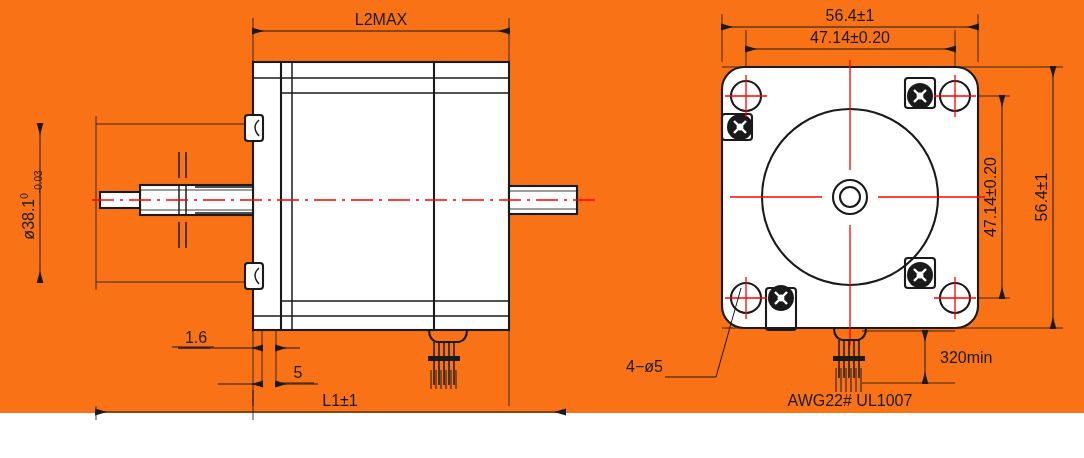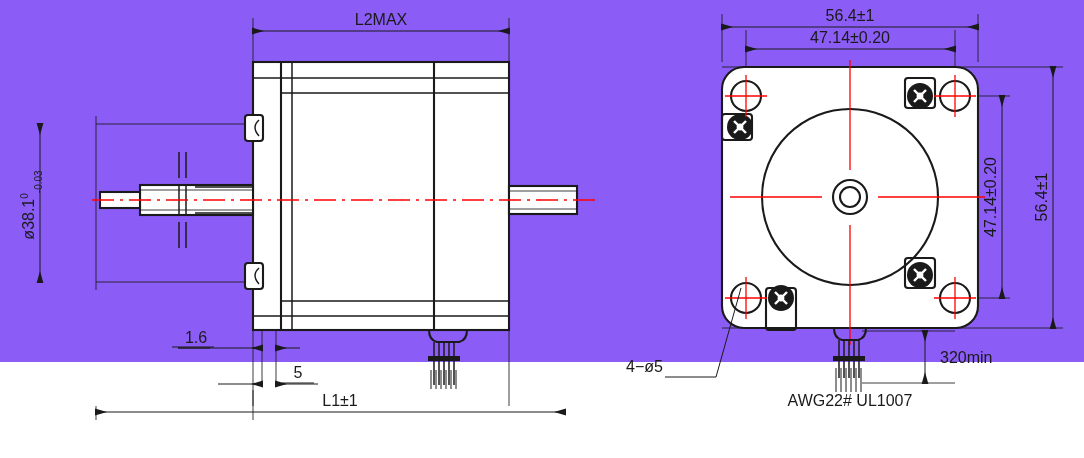--- a/index.html
+++ b/index.html
@@ -1,17 +1,17 @@
 <!DOCTYPE html>
 <html><head>
 <meta charset="utf-8">
 <style>
   html,body{margin:0;padding:0;background:#ffffff;}
   body{width:1084px;height:458px;overflow:hidden;font-family:"Liberation Sans",sans-serif;}
-  #sheet{position:relative;width:1084px;height:362px;background:#8b5cf6;}
+  #sheet{position:relative;width:1084px;height:413px;background:#f97316;}
   svg{display:block;}
   .dimtxt{font-family:"Liberation Sans",sans-serif;font-size:16px;fill:#1a1a1a;}
   .ln{stroke:#1a1a1a;fill:none;}
   .thick{stroke-width:2.1;}
   .med{stroke-width:1.5;}
   .thin{stroke-width:1.0;}
   .xthin{stroke-width:0.85;}
   .ctr{stroke:#ff0000;fill:none;stroke-width:1.3;stroke-dasharray:22 6 3 6;}
   .ctr-s{stroke:#ff0000;fill:none;stroke-width:1.3;}
   .fillblk{fill:#1a1a1a;}

